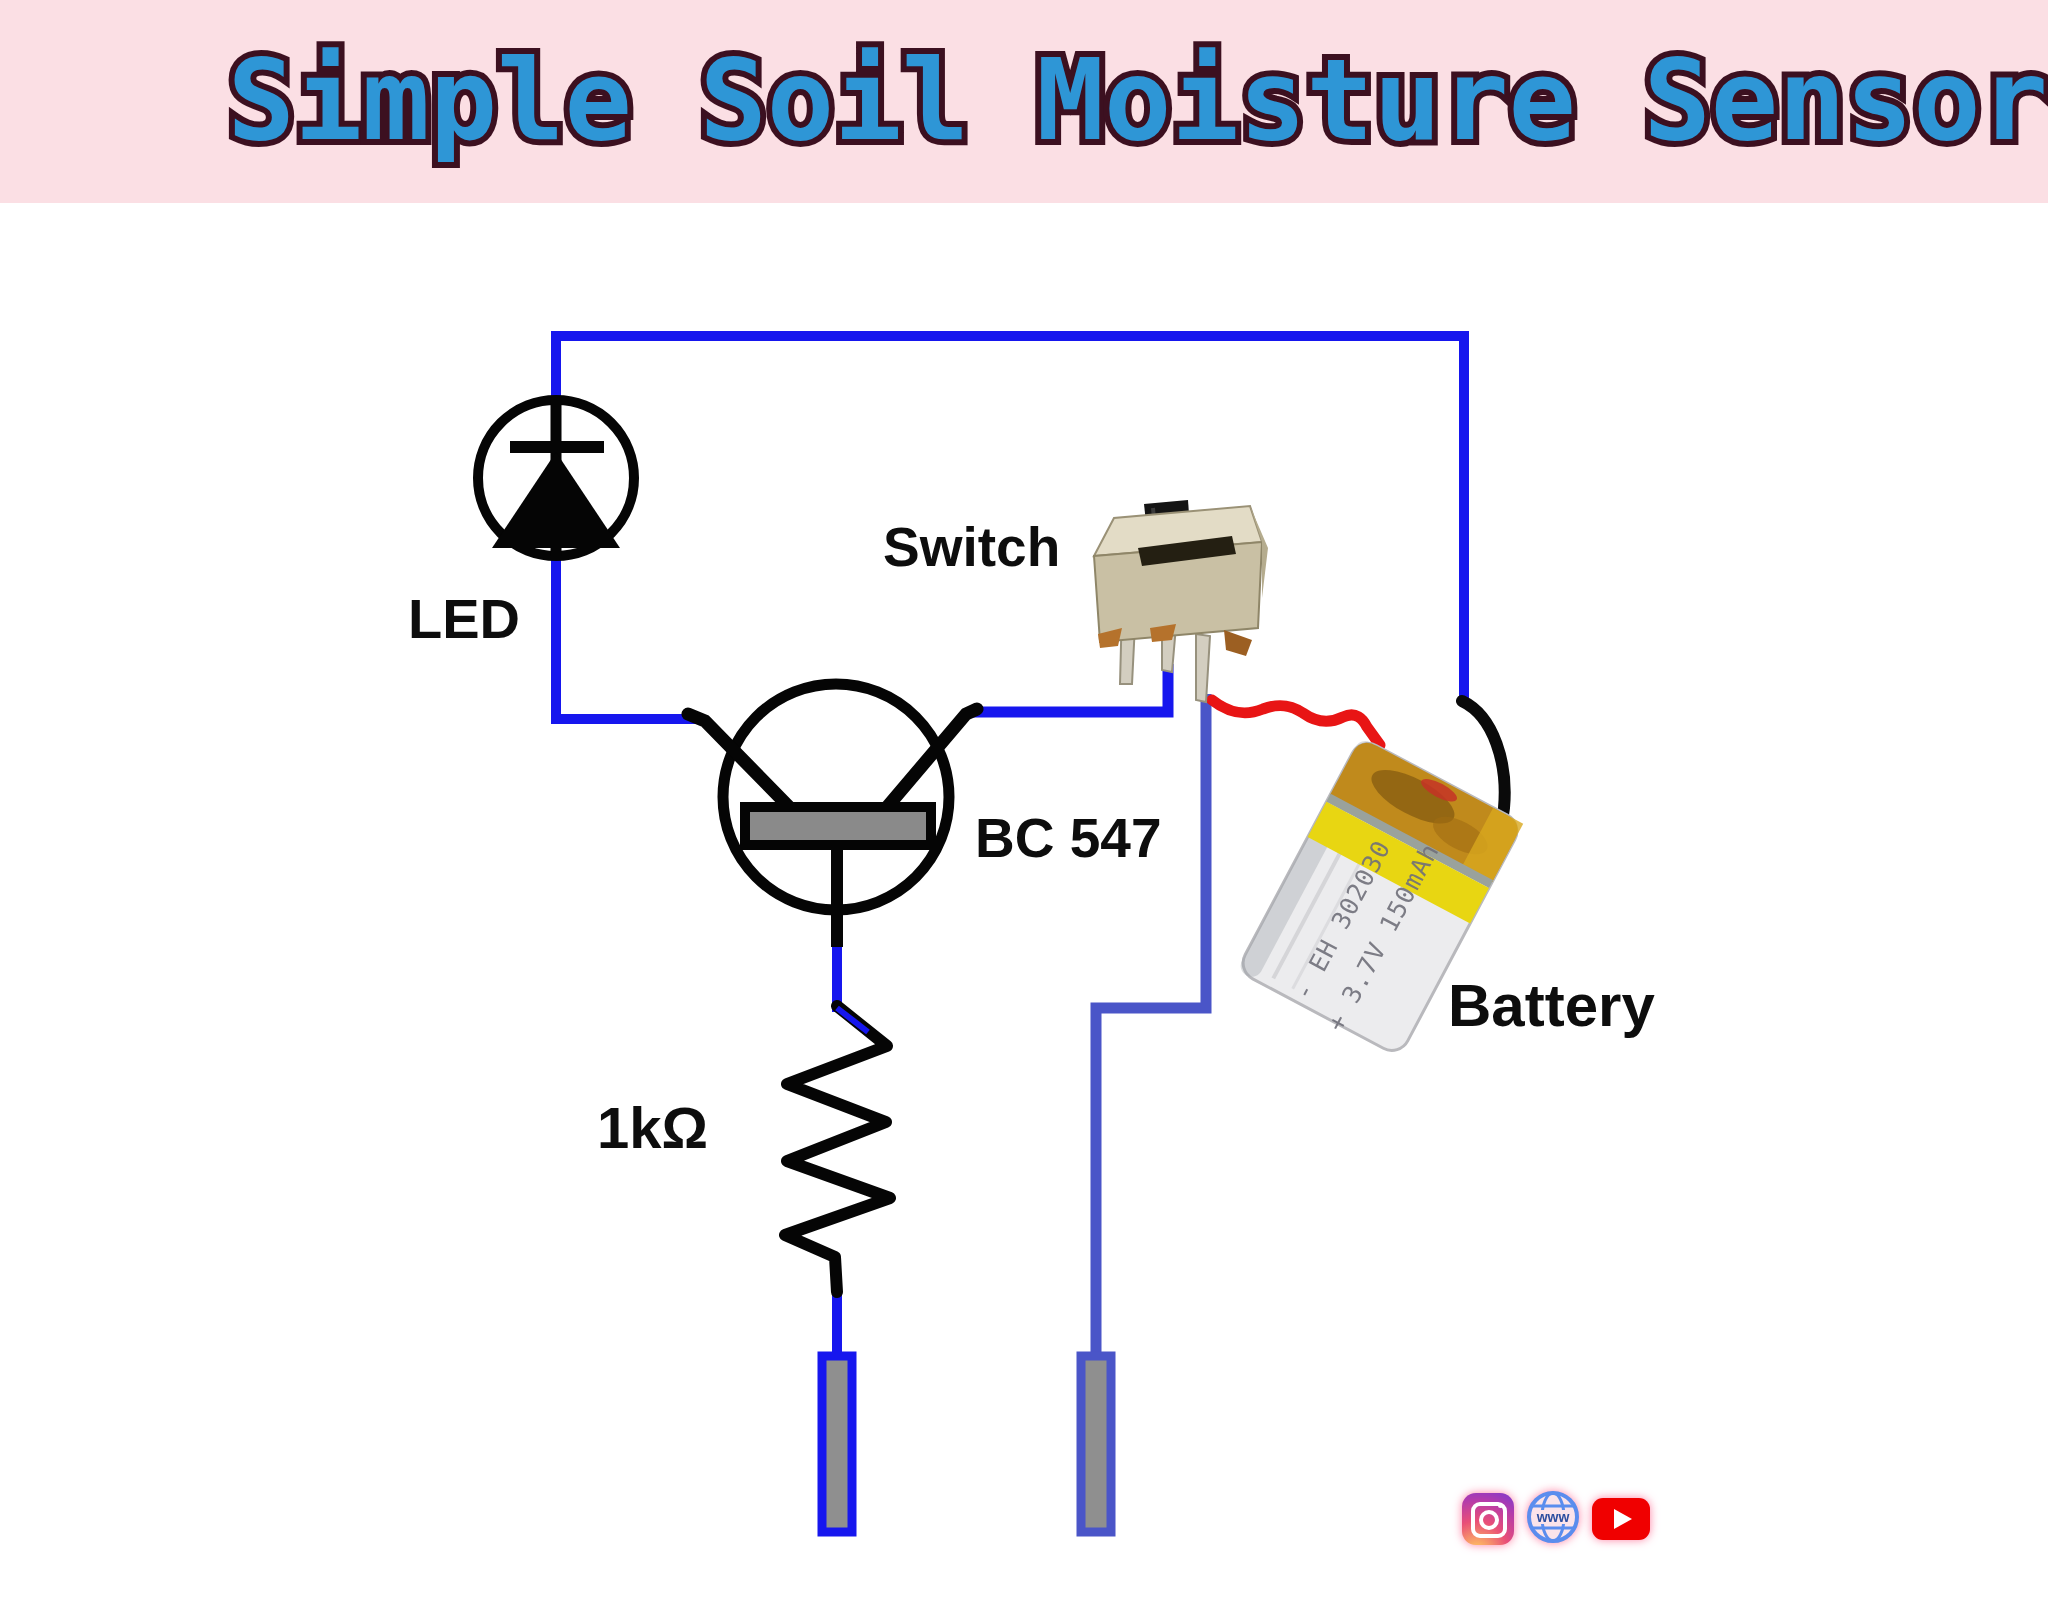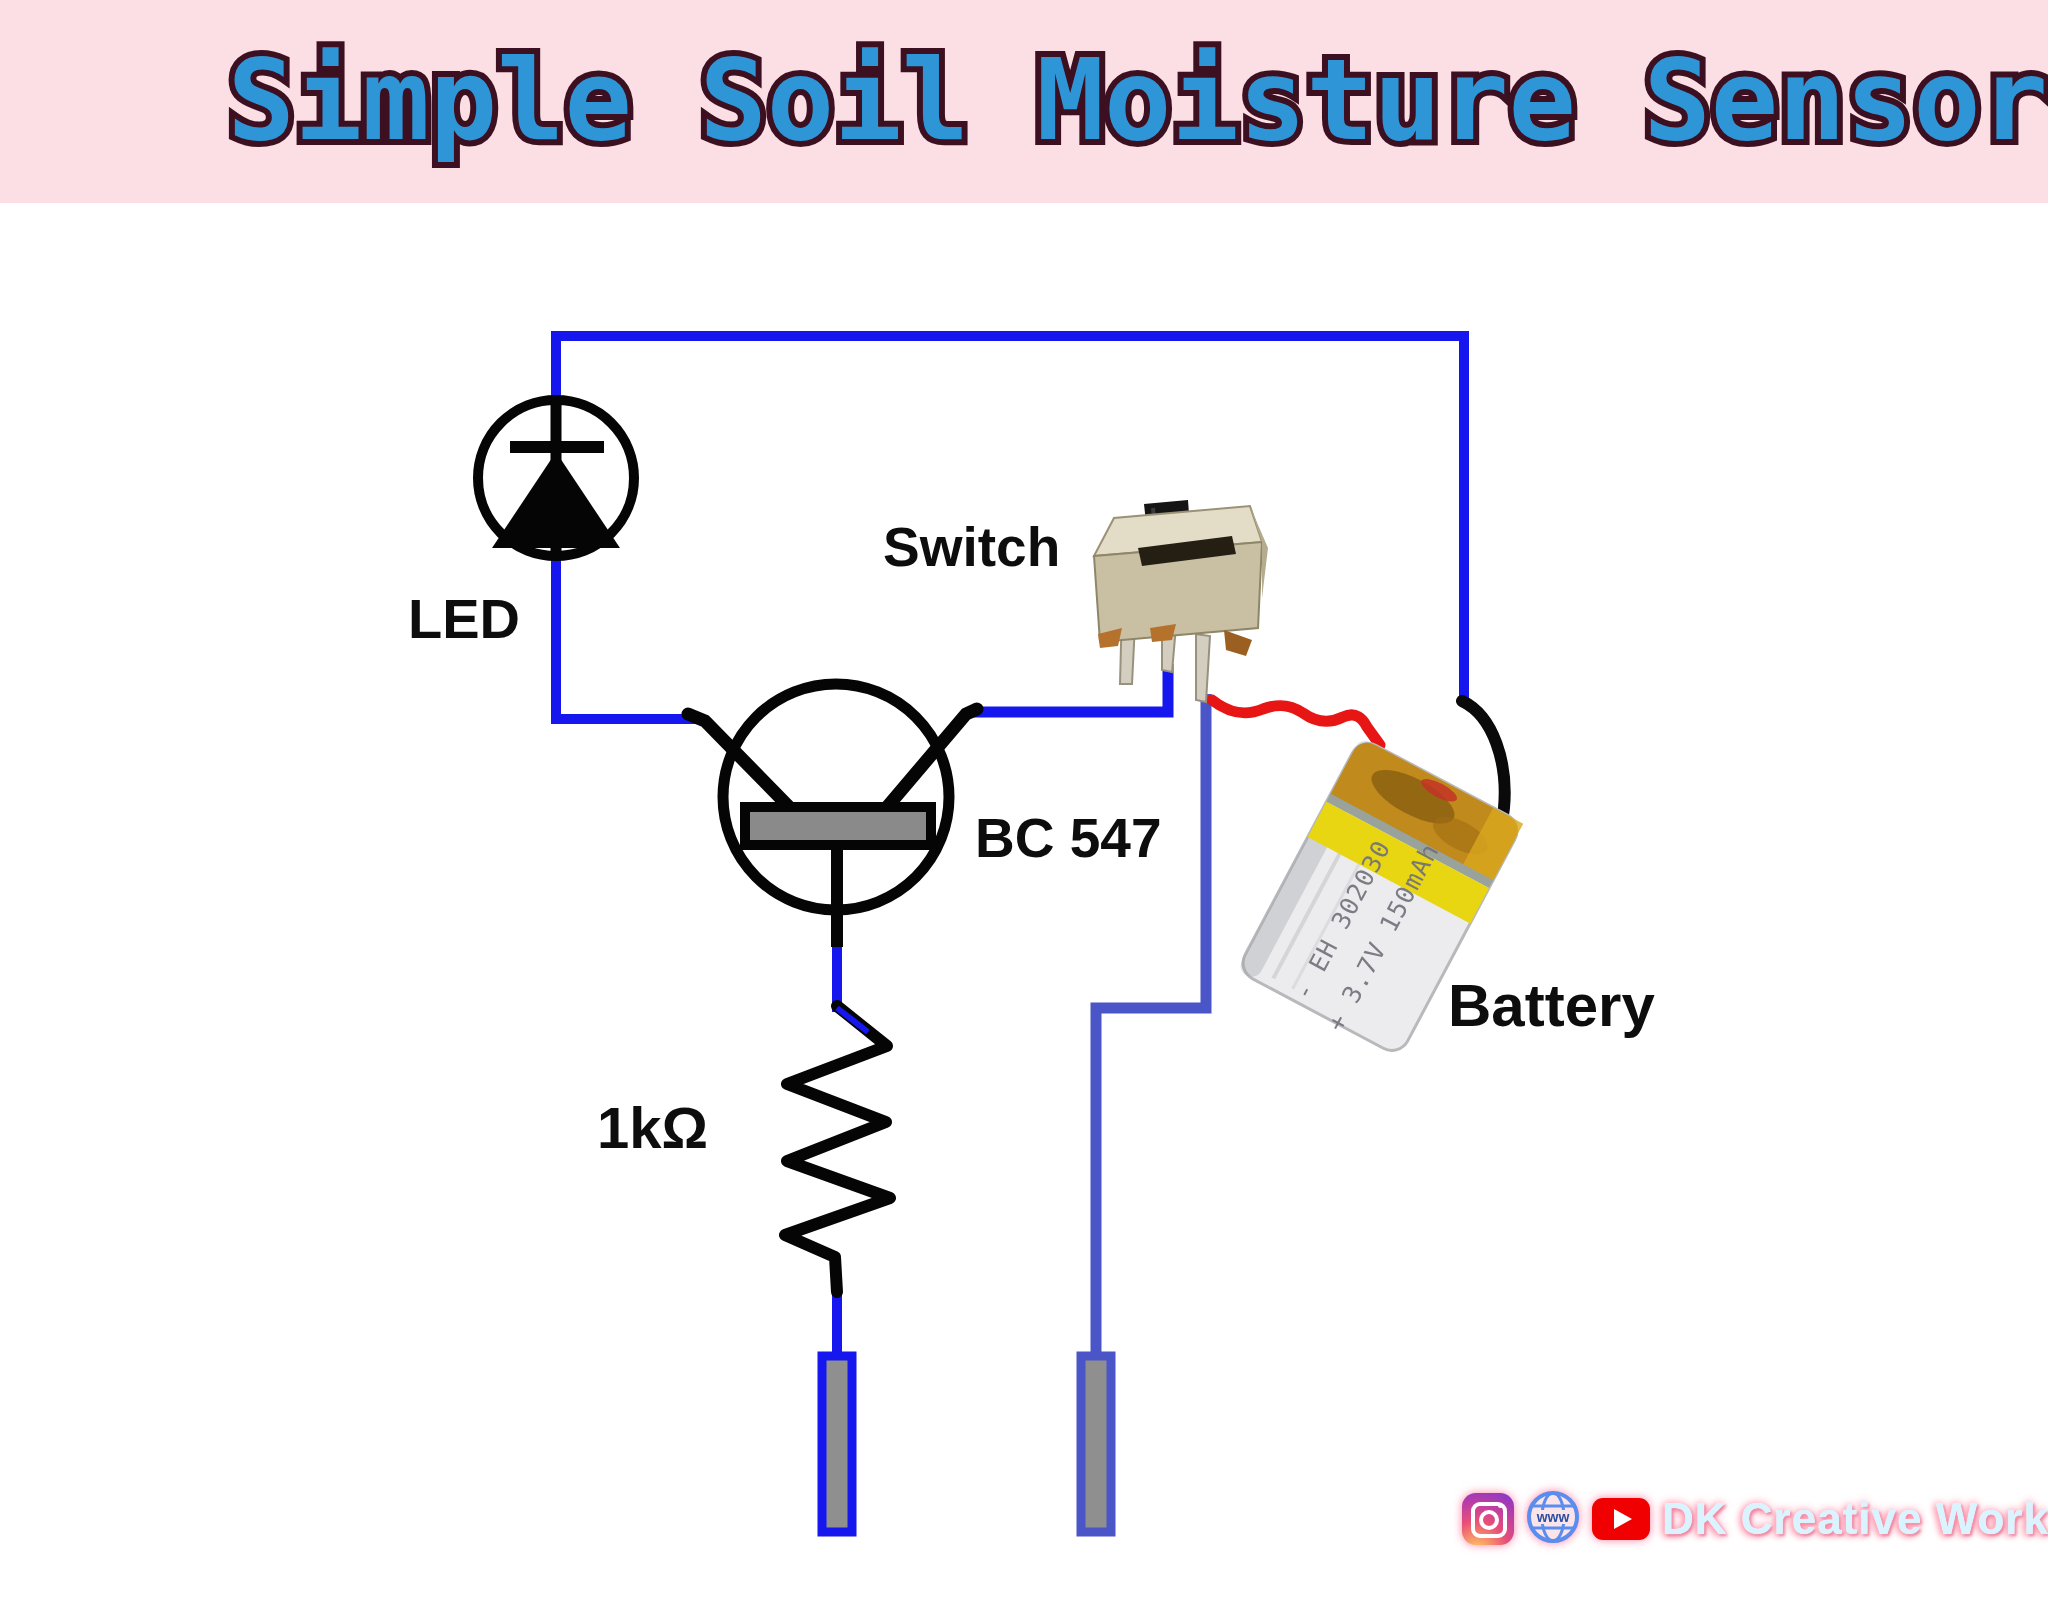--- a/index.html
+++ b/index.html
@@ -153,16 +153,15 @@
         <ellipse cx="27" cy="27" rx="11" ry="24" fill="none" stroke="#5b8dee" stroke-width="3"></ellipse>
         <line x1="5" y1="16" x2="49" y2="16" stroke="#5b8dee" stroke-width="3"></line>
         <line x1="5" y1="38" x2="49" y2="38" stroke="#5b8dee" stroke-width="3"></line>
         <rect x="6" y="20" width="42" height="14" fill="#fbe3ea"></rect>
         <text x="27" y="32" font-size="14" font-weight="bold" fill="#2d4fa0" text-anchor="middle" font-family="Liberation Sans, sans-serif">www</text>
       </svg>
     </span>
     <span class="footer-icon icon-yt">
       <span class="tri"></span>
     </span>
-    <span class="brand">DK Creative Work</span>
   </div>
 
 </div>
 
 </body></html>

